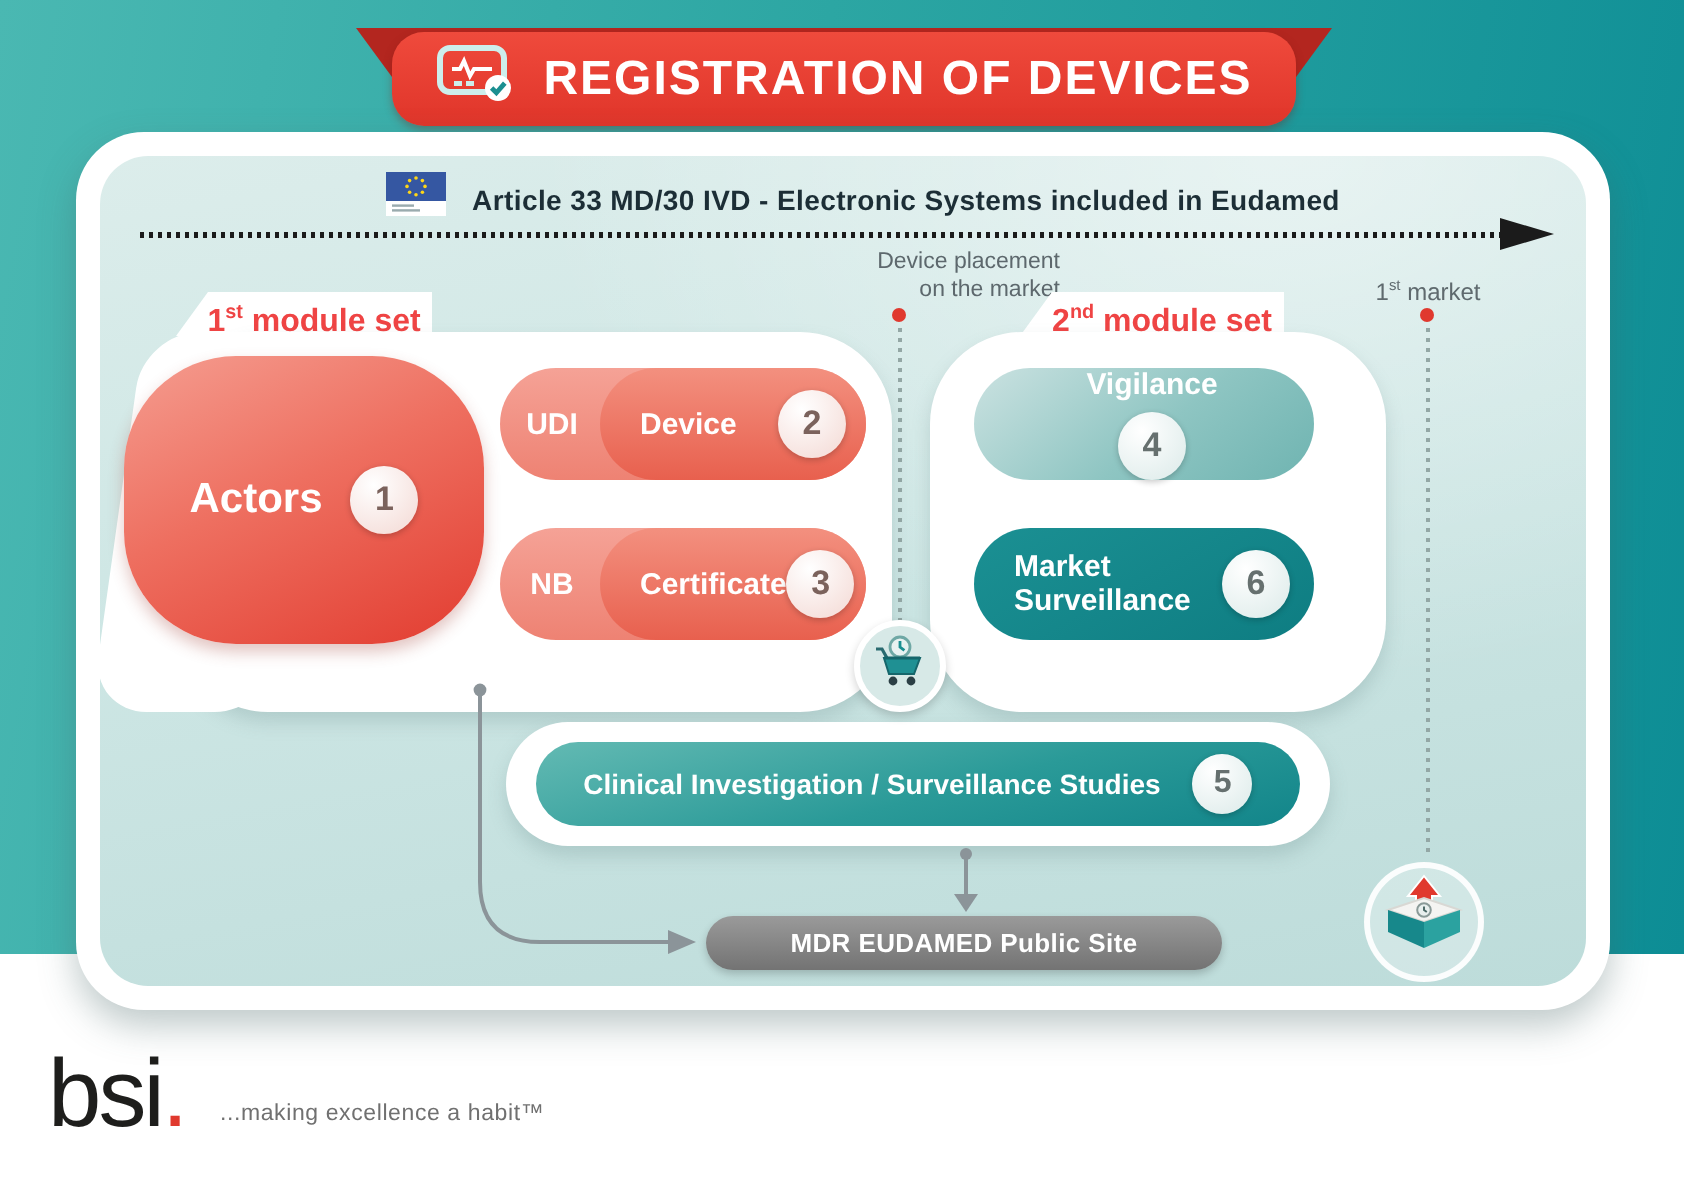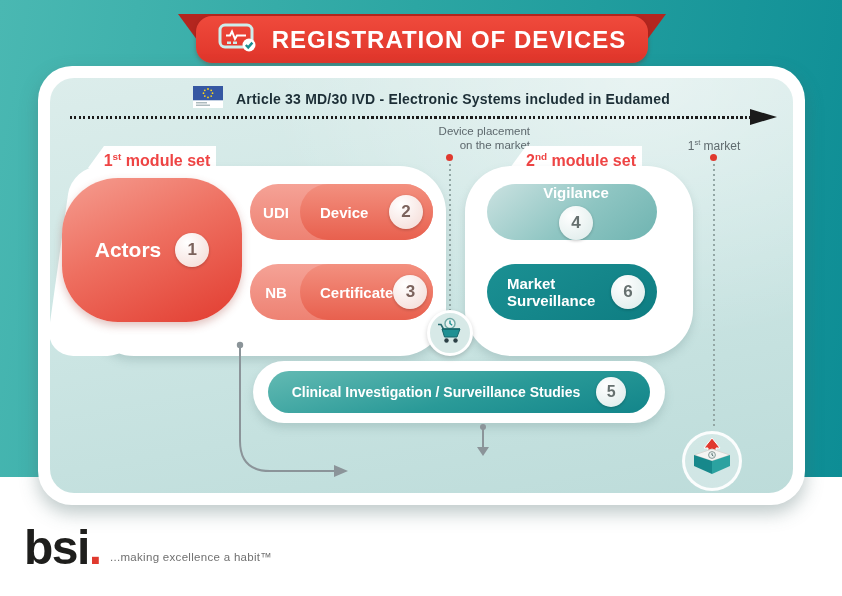--- a/index.html
+++ b/index.html
@@ -105,21 +105,21 @@
   .connector-svg { position:absolute; inset:0; z-index:1; pointer-events:none; }
 
   
   .public-site { position:absolute; left:315px; top:392px; width:258px; height:27px;
     border-radius:14px; background:linear-gradient(180deg,#9a9a9a,#737373);
     display:flex; align-items:center; justify-content:center; color:#fff;
     font-size:13px; font-weight:bold; letter-spacing:.2px; z-index:2;
     box-shadow:0 2px 4px rgba(0,0,0,.2); }
 
   
-  .bsi { position:absolute; left:24px; top:520px; font-size:48px; font-weight:bold;
+  .bsi { position:absolute; left:24px; top:520px; font-size:48px; font-weight:normal;
     color:#1e1e1c; letter-spacing:-1.5px; }
   .bsi .dot { color:#e0392e; }
   .tagline { position:absolute; left:110px; top:551px; font-size:11.5px; color:#707070; letter-spacing:.3px; }
 </style>
 </head>
 <body>
 
 <div class="stage">
 
   <div class="teal-bg"></div>
@@ -247,20 +247,23 @@
             <path d="M16 5.5 V8.5 L18.2 10.2" stroke="#1b8f91" stroke-width="1.4" fill="none"></path>
             <path d="M4 9.5 H7 L9.5 14" stroke="#2a6b70" stroke-width="1.6" fill="none"></path>
             <polygon points="8,14 26,14 23,22 10.5,22" fill="#1f9093" stroke="#16666b" stroke-width="1"></polygon>
             <line x1="8" y1="14" x2="26" y2="14" stroke="#16666b" stroke-width="1.5"></line>
             <circle cx="12.5" cy="25.5" r="2.2" fill="#2b3f45"></circle>
             <circle cx="21.5" cy="25.5" r="2.2" fill="#2b3f45"></circle>
           </svg>
         </span>
       </div>
 
+      <div class="public-site">
+        <span>MDR EUDAMED Public Site</span>
+      </div>
 
       <div class="box-circle">
         <span>
           <svg width="46" height="46" viewBox="0 0 46 46">
             <polygon points="23,2 31,12 27,12 27,19 19,19 19,12 15,12" fill="#e0392e" stroke="#ffffff" stroke-width="1"></polygon>
             <polygon points="5,19 23,13 41,19 23,25" fill="#f4f4f2" stroke="#d8d8d4" stroke-width="1"></polygon>
             <circle cx="23" cy="19" r="3.4" fill="#e8efee" stroke="#8a9a98" stroke-width="1"></circle>
             <path d="M23 17.2 V19 L24.4 20" stroke="#4d6a68" stroke-width="1" fill="none"></path>
             <polygon points="5,19 5,30 23,38 23,25" fill="#17888b"></polygon>
             <polygon points="41,19 41,30 23,38 23,25" fill="#2ba2a0"></polygon>

